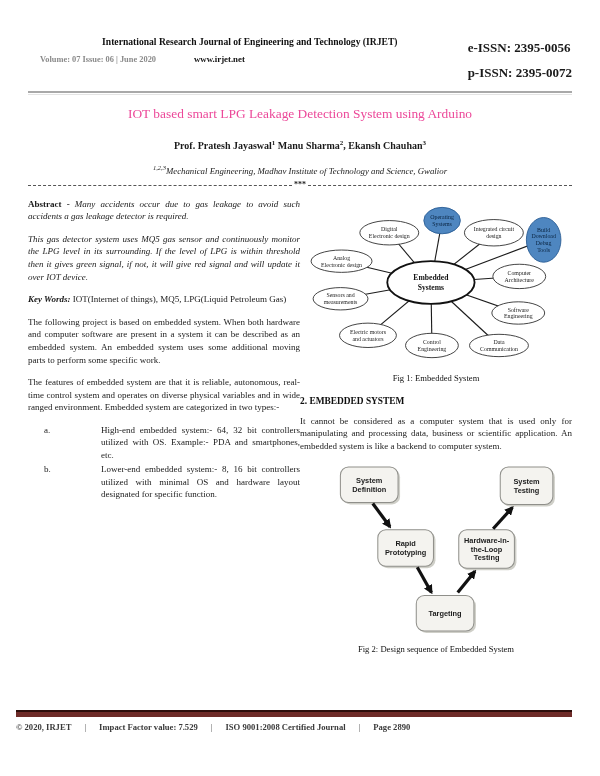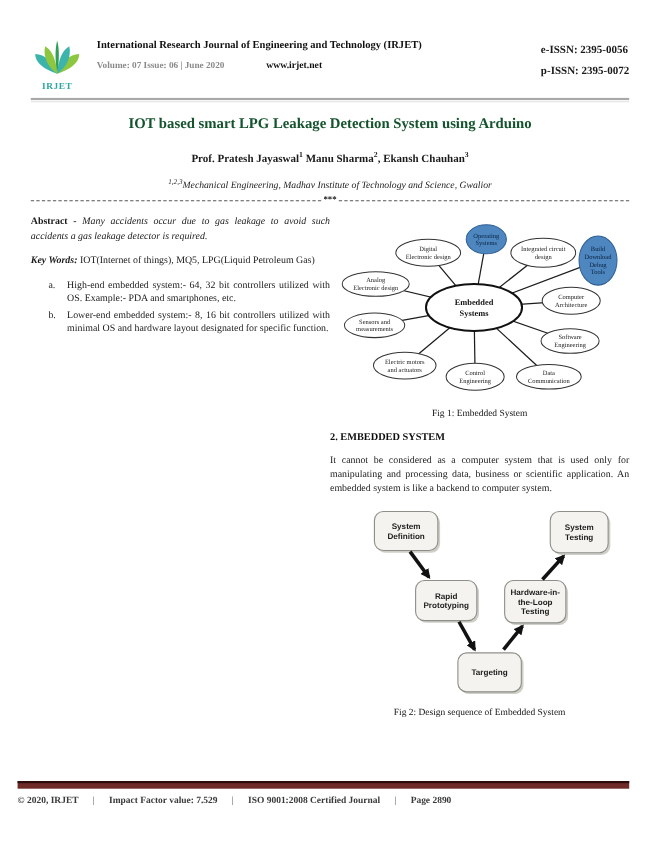--- a/index.html
+++ b/index.html
@@ -5,78 +5,68 @@
   html,body{margin:0;padding:0;background:#fff;}
   .page{position:relative;width:600px;height:776px;background:#ffffff;overflow:hidden;
         font-family:"Liberation Serif",serif;color:#1a1a1a;}
 
   
   .hdr{display:flex;align-items:flex-start;padding:36px 28px 0 28px;}
   .logo-box{width:48px;flex:0 0 48px;text-align:center;}
   .logo-word{font-family:"Liberation Serif",serif;font-weight:bold;font-size:8.5px;
              color:#2ba8a0;letter-spacing:.5px;margin-top:-2px;}
   .hdr-mid{flex:1;margin-left:12px;}
-  .hdr-title{font-weight:bold;font-size:9.6px;white-space:nowrap;color:#111;}
+  .hdr-title{font-weight:bold;font-size:9.6px;white-space:nowrap;color:#111;text-align:center;}
   .hdr-sub{margin-top:7px;display:flex;align-items:baseline;}
   .hdr-vol{font-weight:bold;font-size:8.4px;color:#8a8a8a;}
   .hdr-www{font-weight:bold;font-size:8.8px;color:#111;margin-left:38px;text-align:center;}
   .hdr-right{flex:0 0 auto;margin-left:8px;text-align:left;}
-  .hdr-right div{font-weight:bold;font-size:10px;line-height:1.9;white-space:nowrap;}
+  .hdr-right div{font-weight:bold;font-size:13px;line-height:1.9;white-space:nowrap;}
   .hdr-rule{margin:6px 28px 0 28px;border-top:2px solid #a9a9a9;border-bottom:1px solid #e4e4e4;height:1px;}
 
   
   .title-block{text-align:center;padding:0 40px;}
-  .paper-title{font-size:13.4px;font-weight:bold;margin:11px 0 0 0;color:#14532d;}
+  .paper-title{font-size:13.4px;font-weight:normal;margin:11px 0 0 0;color:#ec4899;}
   .authors{margin-top:17px;font-size:10px;font-weight:bold;}
   .authors sup{font-size:7px;}
   .affil{margin-top:12px;font-size:8.8px;font-style:italic;color:#222;}
   .affil sup{font-size:6.5px;}
   .sep{display:flex;align-items:center;margin:5px 28px 0 28px;}
   .sep .dash{flex:1;border-top:1.2px dashed #555;}
   .sep .stars{font-size:8px;font-weight:bold;padding:0 2px;position:relative;top:-1px;}
 
   
   .cols{display:flex;padding:8px 28px 0 28px;justify-content:center;}
   .col{flex:1;min-width:0;}
   .col p{font-size:9px;line-height:1.4;text-align:justify;margin:0 0 10px 0;}
   .abs{font-style:italic;}
   .abs-label{font-style:normal;font-weight:bold;}
   .kw-label{font-weight:bold;font-style:italic;}
   .col h2{font-size:9.4px;font-weight:bold;margin:13px 0 9px 0;color:#0d0d0d;}
   .ablist{margin:0 0 0 16px;padding:0;}
   .ablist .li{display:flex;font-size:9px;line-height:1.38;text-align:justify;margin-bottom:2px;}
   .ablist .marker{flex:0 0 17px;}
-  .ablist .li-text{flex:1;}
+  .ablist .li-text{flex:1;margin-left:40px;}
 
   
   .fig-svg{display:block;margin:2px auto 0 auto;}
   .caption{text-align:center;font-size:8.6px;margin:10px 0 2px 0;color:#111;}
 
   
   .footer{position:absolute;left:16px;right:28px;top:710px;}
   .foot-bar{height:5px;background:#6e2b28;border-top:2px solid #2d0e0c;}
   .foot-row{display:flex;align-items:baseline;margin-top:5px;font-size:8.6px;font-weight:bold;color:#3a3a3a;}
   .foot-row .pipe{color:#555;margin:0 13px;font-weight:normal;}
 </style>
 </head>
 <body>
 
 <div class="page">
 
   <div class="hdr">
-    <div class="logo-box">
-      <svg width="44" height="34" viewBox="0 0 44 34">
-        <path d="M22,31 C10,27 2,21 2,13 C11,13 18,21 22,31" fill="#3cb4ac"></path>
-        <path d="M22,31 C13,25 9,15 11,6 C18,10 21,19 22,31" fill="#8dc63f"></path>
-        <path d="M22,31 C34,27 42,21 42,13 C33,13 26,21 22,31" fill="#8dc63f"></path>
-        <path d="M22,31 C31,25 35,15 33,6 C26,10 23,19 22,31" fill="#3cb4ac"></path>
-        <path d="M22,31 C20,19 20,8 22,1 C24,8 24,19 22,31" fill="#2e9e58"></path>
-      </svg>
-      <div class="logo-word">IRJET</div>
-    </div>
     <div class="hdr-mid">
       <div class="hdr-title">International Research Journal of Engineering and Technology (IRJET)</div>
       <div class="hdr-sub">
         <span class="hdr-vol">Volume: 07 Issue: 06 | June 2020</span>
         <span class="hdr-www">www.irjet.net</span>
       </div>
     </div>
     <div class="hdr-right">
       <div>e-ISSN: 2395-0056</div>
       <div>p-ISSN: 2395-0072</div>
@@ -96,22 +86,25 @@
   <div class="sep">
     <span class="dash"></span>
     <span class="stars">***</span>
     <span class="dash"></span>
   </div>
 
   <div class="cols">
 
     <div class="col">
       <p class="abs"><span class="abs-label">Abstract -</span> <span>Many accidents occur due to gas leakage to avoid such accidents a gas leakage detector is required.</span></p>
+      <p class="abs">This gas detector system uses MQ5 gas sensor and continuously monitor the LPG level in its surrounding. If the level of LPG is within threshold then it gives green signal, if not, it will give red signal and will update it over IOT device.</p>
       <p><span class="kw-label">Key Words:</span> <span>IOT(Internet of things), MQ5, LPG(Liquid Petroleum Gas)</span></p>
 
+      <p>The following project is based on embedded system. When both hardware and computer software are present in a system it can be described as an embedded system. An embedded system uses some additional moving parts to perform some specific work.</p>
+      <p>The features of embedded system are that it is reliable, autonomous, real-time control system and operates on diverse physical variables and in wide ranged environment. Embedded system are categorized in two types:-</p>
       <div class="ablist">
         <div class="li">
           <span class="marker">a.</span>
           <span class="li-text">High-end embedded system:- 64, 32 bit controllers utilized with OS. Example:- PDA and smartphones, etc.</span>
         </div>
         <div class="li">
           <span class="marker">b.</span>
           <span class="li-text">Lower-end embedded system:- 8, 16 bit controllers utilized with minimal OS and hardware layout designated for specific function.</span>
         </div>
       </div>

